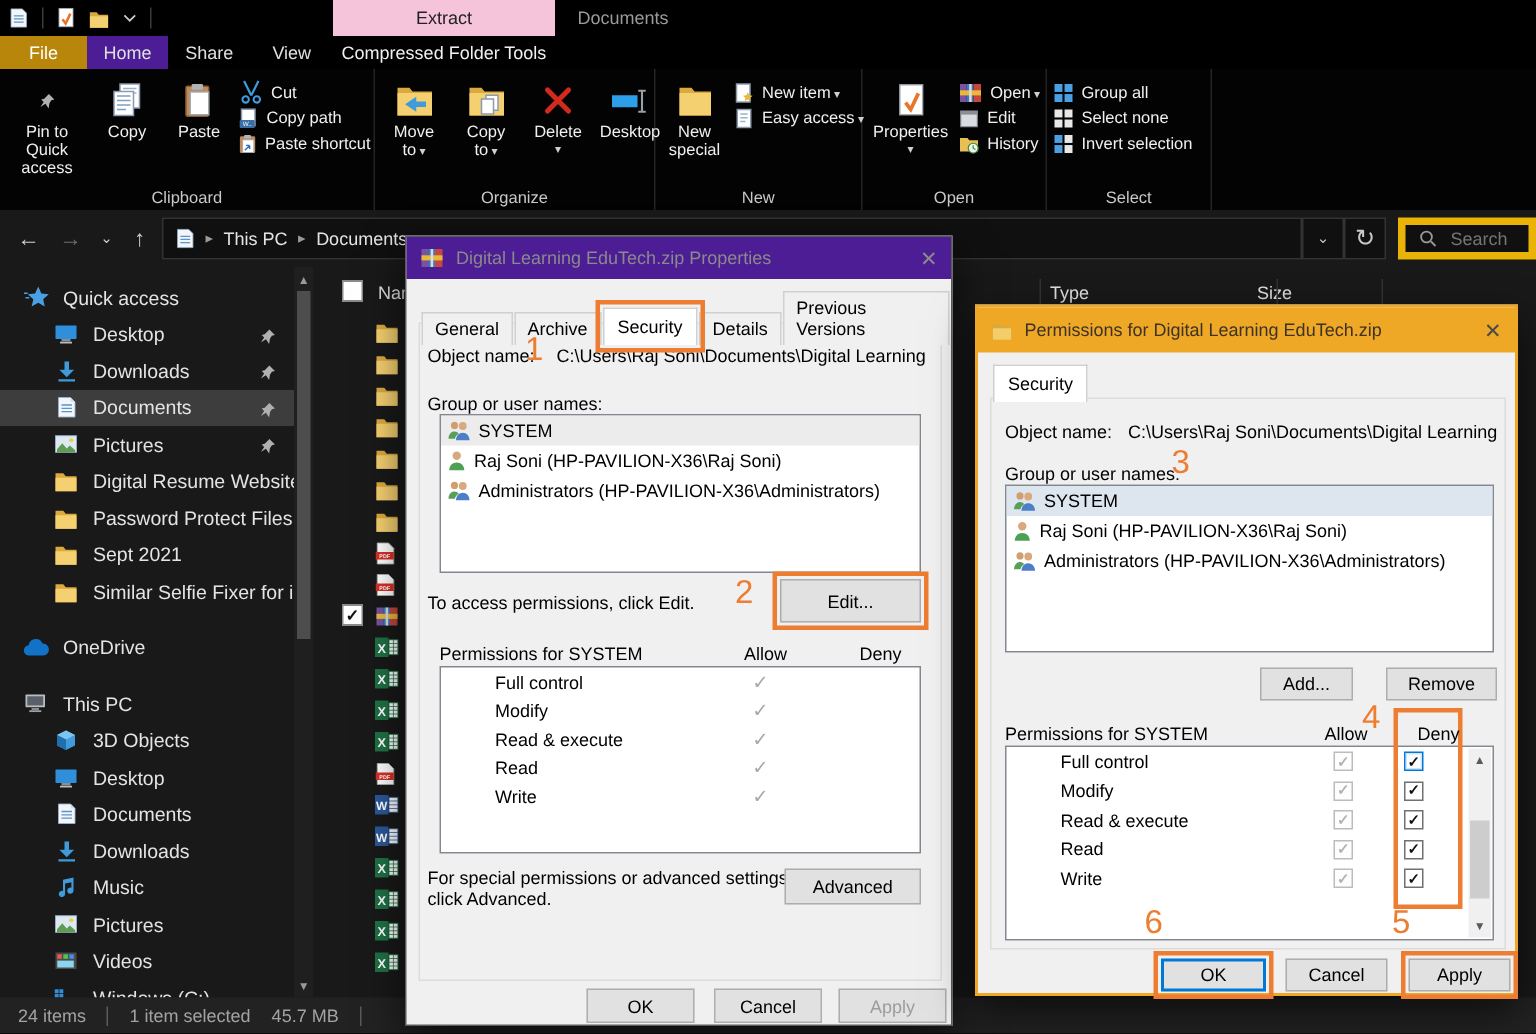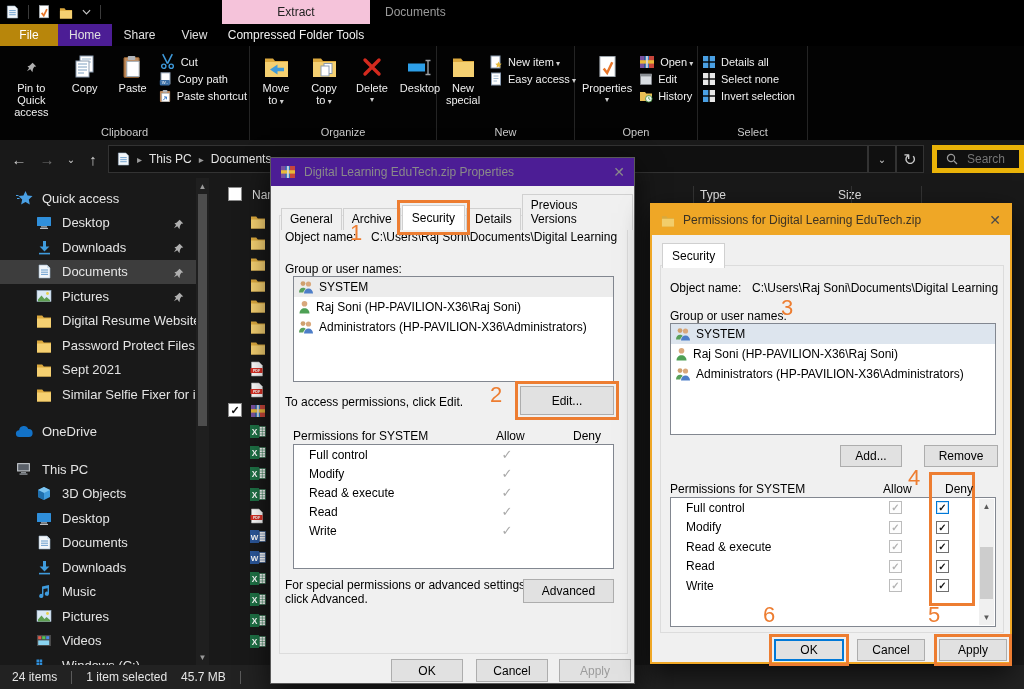--- a/index.html
+++ b/index.html
@@ -55,42 +55,42 @@
   
   .filelist{position:absolute;left:209px;top:0;right:0;bottom:0;overflow:hidden;}
   .fl-header{position:absolute;top:8px;left:0;right:0;height:22px;font-size:12px;color:#e0e0e0;}
   .fl-col{position:absolute;top:2px;}
   .fl-sep{position:absolute;top:0;height:22px;width:1px;background:#333;}
   .cb{width:14px;height:14px;background:#fff;border:1px solid #8a8a8a;box-sizing:border-box;display:flex;align-items:center;justify-content:center;font-size:11px;color:#111;font-weight:bold;}
   .fl-rows{position:absolute;top:33px;left:0;right:0;bottom:0;}
   .fl-row{height:21px;display:flex;align-items:center;padding-left:41px;position:relative;}
   .fl-row .cb{position:absolute;left:19px;top:3px;}
   
-  .statusbar{position:absolute;bottom:0;left:0;width:100%;height:24px;background:#222;display:flex;align-items:center;gap:14px;padding-left:12px;box-sizing:border-box;font-size:12px;color:#e5e5e5;}
+  .statusbar{position:absolute;bottom:0;left:0;width:100%;height:24px;background:#222;display:flex;align-items:center;gap:14px;padding-left:12px;box-sizing:border-box;font-size:12px;color:#a3a3a3;}
   .st-div{width:1px;height:13px;background:#5a5a5a;}
   
   .dialog{position:absolute;background:#f0f0f0;color:#000;font-size:12px;box-shadow:0 10px 26px rgba(0,0,0,.65);z-index:20;}
   .dlg-props{left:270px;top:157px;width:365px;height:527px;border:1px solid #5a5a5a;box-sizing:border-box;}
   .dlg-perms{left:650px;top:203px;width:362px;height:461px;border:2px solid #efa726;box-sizing:border-box;z-index:25;}
   .dlg-title{height:28px;display:flex;align-items:center;gap:8px;padding:0 9px;background:#4c1d95;color:#8a8a8a;}
   .dlg-title.gold{height:30px;background:#efa726;color:#3c3324;}
   .dlg-close{margin-left:auto;font-size:14px;color:#8a8a8a;}
   .dlg-title.gold .dlg-close{color:#4a4a4a;}
   .tabstrip{position:absolute;left:10px;display:flex;align-items:flex-end;z-index:3;}
   .wtab{border:1px solid #d0d0d0;border-bottom:none;background:#f0f0f0;padding:3px 8px 4px;margin-right:1px;font-size:12px;}
   .wtab.active{background:#fff;padding:5px 9px 5px;position:relative;}
   .tabpage{position:absolute;border:1px solid #dcdcdc;background:#f0f0f0;}
   .lbl{position:absolute;color:#000;}
   .mono-path{white-space:nowrap;overflow:hidden;}
   .listbox{position:absolute;background:#fff;border:1px solid #828790;box-sizing:border-box;overflow:hidden;}
   .grow{height:20px;display:flex;align-items:center;gap:5px;padding-left:4px;white-space:nowrap;}
   .grow.sel-light{background:#ececec;}
   .grow.sel-blue{background:#dde5ee;}
   .permrow{height:19px;position:relative;display:flex;align-items:center;}
-  .permrow .pname{padding-left:15px;}
+  .permrow .pname{padding-left:15px;margin-left:21px;}
   .chkglyph{position:absolute;width:40px;text-align:center;color:#a8a8a8;font-size:13px;}
   .wbtn{position:absolute;background:#e1e1e1;border:1px solid #adadad;box-sizing:border-box;display:flex;align-items:center;justify-content:center;font-size:12px;color:#000;}
   .wbtn.disabled{color:#9c9c9c;}
   .wbtn.focused{border:2px solid #0078d7;}
   .ckbox{width:13px;height:13px;border:1px solid #707070;background:#fff;box-sizing:border-box;display:flex;align-items:center;justify-content:center;font-size:10px;font-weight:bold;color:#111;position:absolute;}
   .ckbox.dis{border-color:#bcbcbc;color:#b2b2b2;background:#fdfdfd;}
   .ckbox.focus{border-color:#0078d7;box-shadow:inset 0 0 0 1px #cfe6f8;}
   .vscroll{position:absolute;right:1px;top:1px;bottom:1px;width:15px;background:#f0f0f0;}
   .vs-arr{position:absolute;left:0;width:15px;height:15px;display:flex;align-items:center;justify-content:center;font-size:8px;color:#5a5a5a;}
   .vs-thumb{position:absolute;left:1px;right:1px;top:48px;height:52px;background:#cdcdcd;}
@@ -383,21 +383,21 @@
             <div class="rbtn small">
               <span class="icx">
                 <svg width="14" height="14" viewBox="0 0 14 14">
                   <rect x="1" y="1" width="5.3" height="5.3" fill="#4aa0e4"></rect>
                   <rect x="7.7" y="1" width="5.3" height="5.3" fill="#4aa0e4"></rect>
                   <rect x="1" y="7.7" width="5.3" height="5.3" fill="#4aa0e4"></rect>
                   <rect x="7.7" y="7.7" width="5.3" height="5.3" fill="#4aa0e4"></rect>
                 </svg>
               </span>
               <div>
-                <div>Details all</div>
+                <div>Group all</div>
               </div>
             </div>
             <div class="rbtn small">
               <span class="icx">
                 <svg width="14" height="14" viewBox="0 0 14 14">
                   <rect x="1" y="1" width="5.3" height="5.3" fill="#e8e8e8"></rect>
                   <rect x="7.7" y="1" width="5.3" height="5.3" fill="#e8e8e8"></rect>
                   <rect x="1" y="7.7" width="5.3" height="5.3" fill="#e8e8e8"></rect>
                   <rect x="7.7" y="7.7" width="5.3" height="5.3" fill="#e8e8e8"></rect>
                 </svg>

